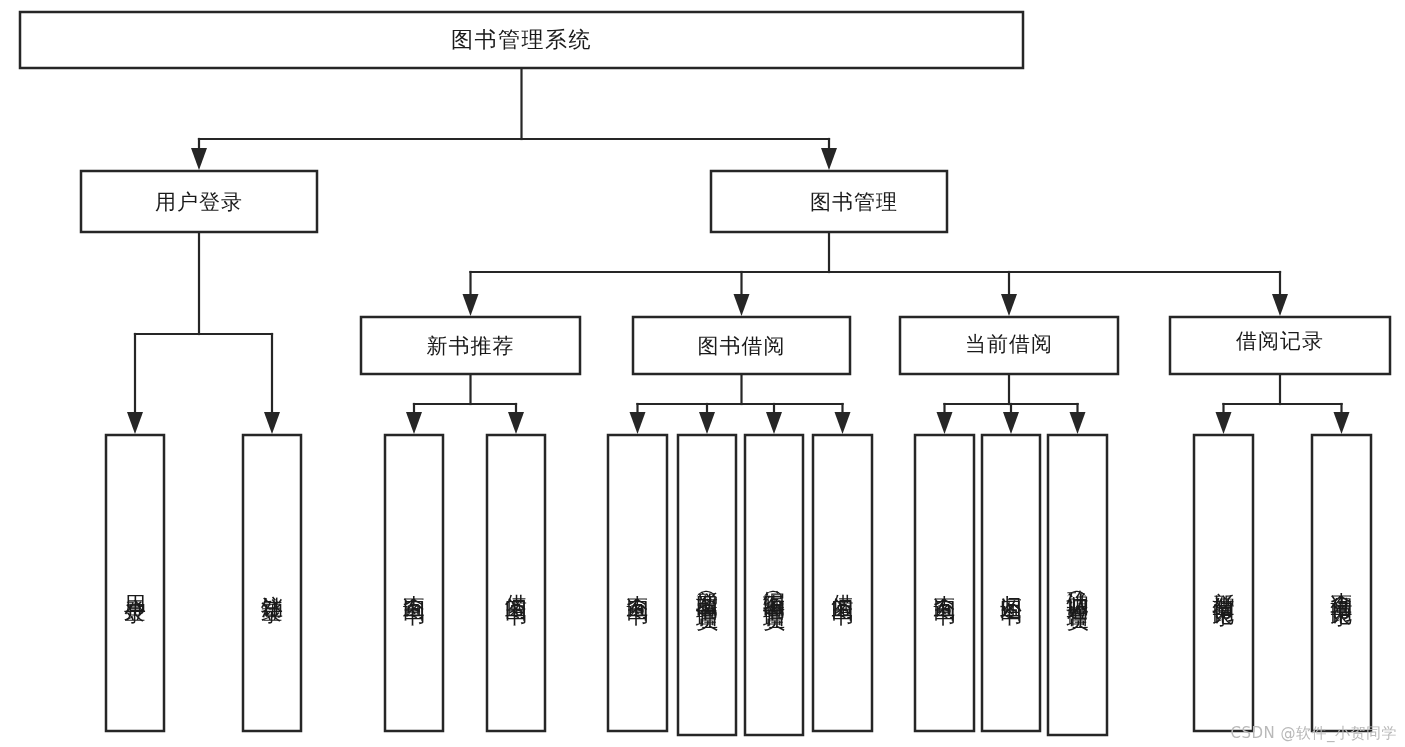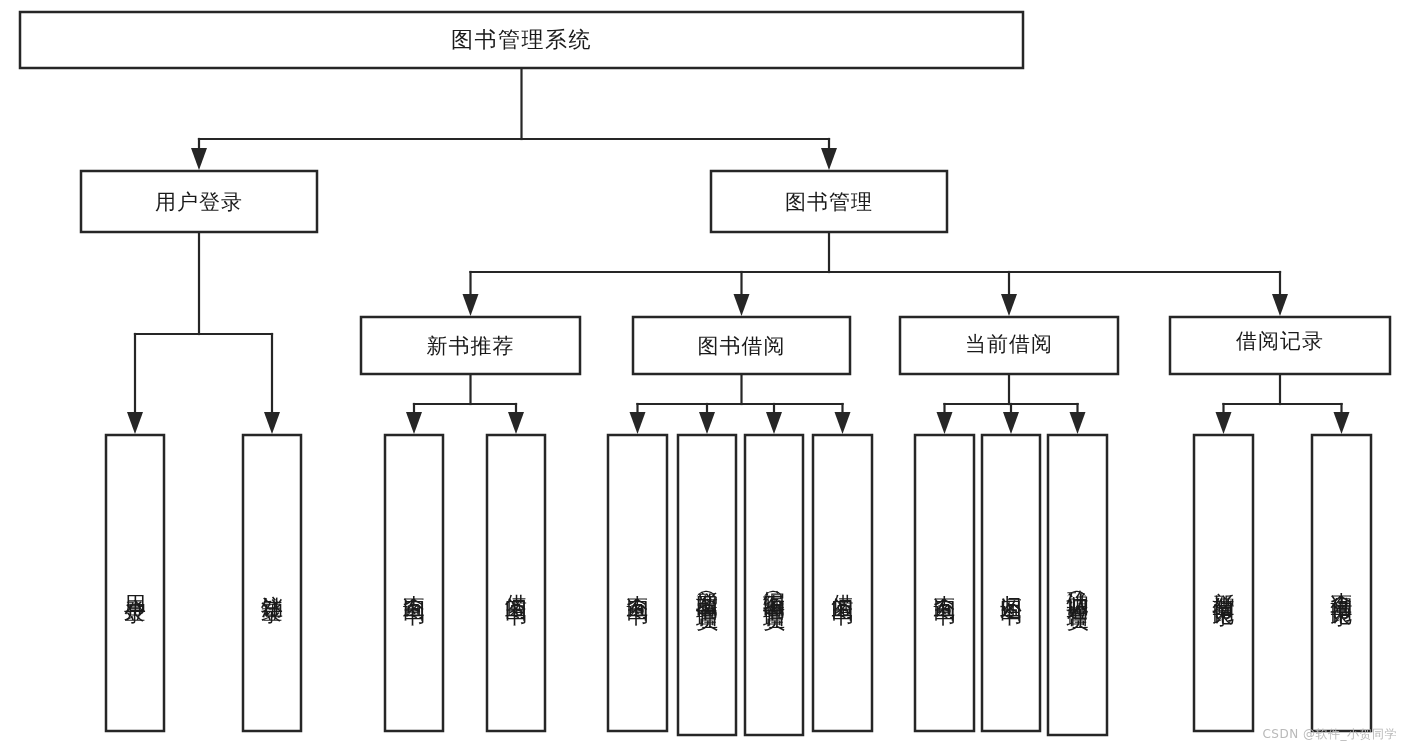--- a/index.html
+++ b/index.html
@@ -65,21 +65,21 @@
     white-space: nowrap;
   }
   .node-label.root-label {
     font-size: 22px;
     letter-spacing: 1.5px;
   }
   .watermark {
     position: absolute;
     right: 8px;
     bottom: 4px;
-    font-size: 12px;
+    font-size: 15px;
     color: #b9b9b9;
     font-family: "DejaVu Sans", "Liberation Sans", sans-serif;
     letter-spacing: 0.5px;
     white-space: nowrap;
   }
 </style>
 </head>
 <body>
 
 <div id="diagram-root">
@@ -157,21 +157,21 @@
         <rect x="915" y="435" width="59" height="296" class="node-rect"></rect>
         <rect x="982" y="435" width="58" height="296" class="node-rect"></rect>
         <rect x="1048" y="435" width="59" height="300" class="node-rect"></rect>
         <rect x="1194" y="435" width="59" height="296" class="node-rect"></rect>
         <rect x="1312" y="435" width="59" height="296" class="node-rect"></rect>
       </g>
   </svg>
   <div id="labels-layer">
       <div class="node-label horizontal root-label" style="left: 20px; top: 12px; width: 1003px; height: 56px;">图书管理系统</div>
       <div class="node-label horizontal" style="left: 81px; top: 171px; width: 236px; height: 61px;">用户登录</div>
-      <div class="node-label horizontal" style="left: 711px; top: 171px; width: 236px; height: 61px;">图书管理</div>
+      <div class="node-label horizontal" style="left: 736px; top: 171px; width: 236px; height: 61px;">图书管理</div>
       <div class="node-label horizontal" style="left: 361px; top: 317px; width: 219px; height: 57px;">新书推荐</div>
       <div class="node-label horizontal" style="left: 633px; top: 317px; width: 217px; height: 57px;">图书借阅</div>
       <div class="node-label horizontal" style="left: 900px; top: 317px; width: 218px; height: 53px;">当前借阅</div>
       <div class="node-label horizontal" style="left: 1170px; top: 317px; width: 220px; height: 47px;">借阅记录</div>
       <div class="node-label vertical" style="left: 106px; top: 435px; width: 58px; height: 296px;">用户登录</div>
       <div class="node-label vertical" style="left: 243px; top: 435px; width: 58px; height: 296px;">注销登录</div>
       <div class="node-label vertical" style="left: 385px; top: 435px; width: 58px; height: 296px;">查询图书</div>
       <div class="node-label vertical" style="left: 487px; top: 435px; width: 58px; height: 296px;">借阅图书</div>
       <div class="node-label vertical" style="left: 608px; top: 435px; width: 59px; height: 296px;">查询图书</div>
       <div class="node-label vertical" style="left: 678px; top: 435px; width: 58px; height: 300px;">新增图书（管理员）</div>

